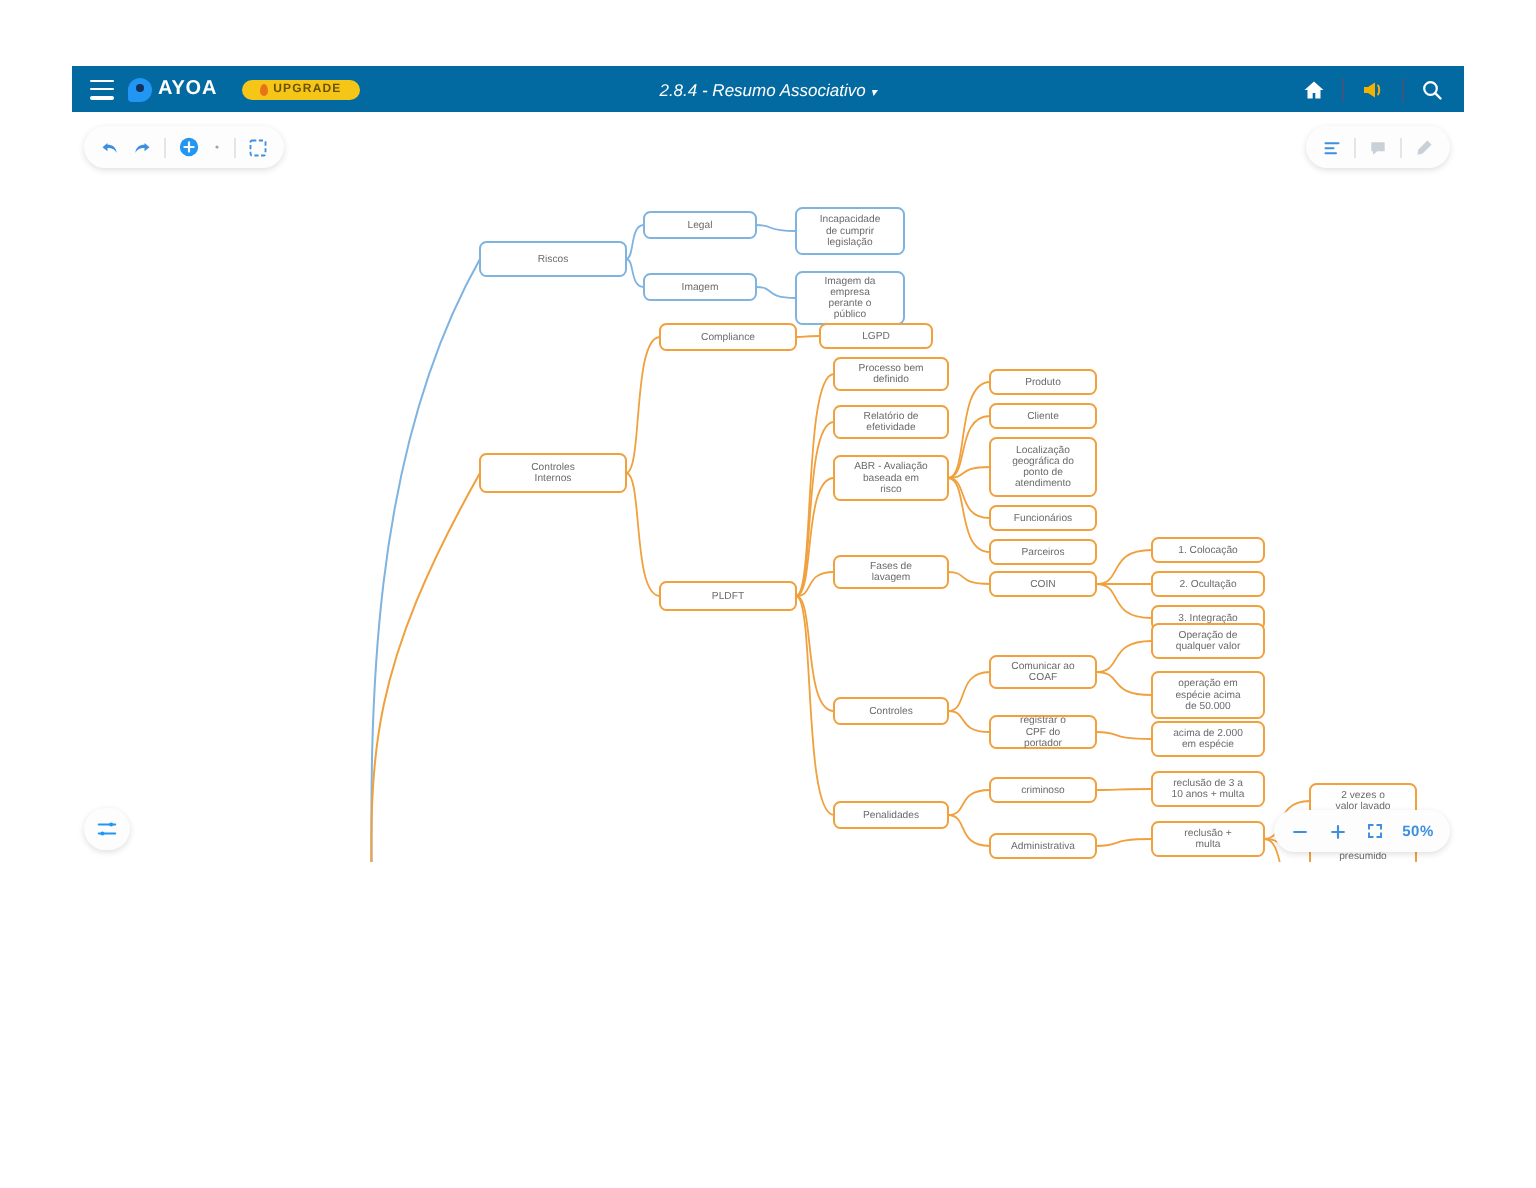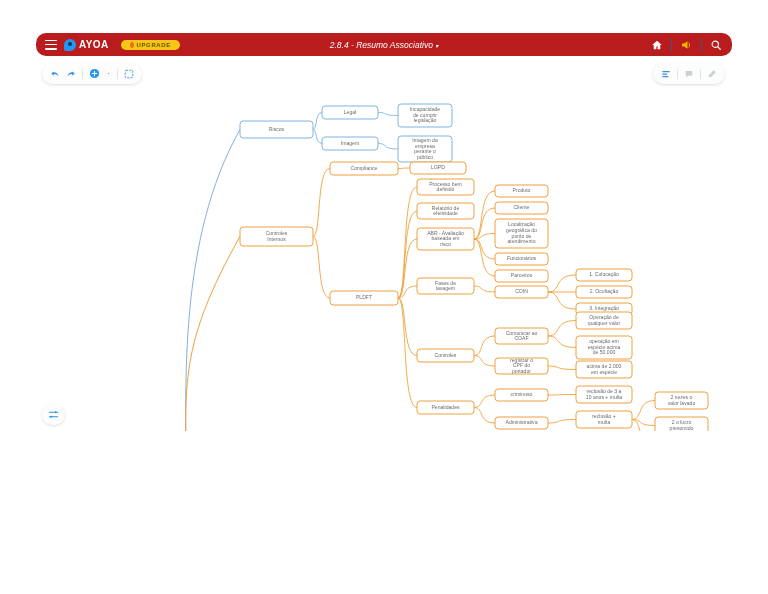--- a/index.html
+++ b/index.html
@@ -1,21 +1,21 @@
 <!DOCTYPE html>
 <html><head>
 <meta charset="utf-8">
 <style>
   html,body{margin:0;padding:0;background:#ffffff;}
   body{width:768px;height:594px;font-family:"Liberation Sans",sans-serif;overflow:hidden;}
 
   #app{position:absolute;left:36px;top:33px;width:696px;height:398px;background:#fff;overflow:hidden;}
 
   
-  .topbar{position:relative;height:23px;background:#b91c1c;display:flex;align-items:center;border-radius:10px;}
+  .topbar{position:relative;height:23px;background:#0369a1;display:flex;align-items:center;}
   .tb-left{display:flex;align-items:center;gap:7px;padding-left:9px;}
   .hamburger{width:12px;height:10px;display:flex;flex-direction:column;justify-content:space-between;cursor:pointer;}
   .hamburger i{display:block;height:1.6px;background:#fff;border-radius:1px;}
   .logo{display:flex;align-items:center;gap:3px;}
   .logo-mark{width:12px;height:12px;border-radius:50% 50% 50% 2px;background:#2196f3;position:relative;}
   .logo-mark:after{content:"";position:absolute;left:3.5px;top:3px;width:4px;height:4px;border-radius:50%;background:#14315c;}
   .logo-text{color:#fff;font-size:10px;font-weight:bold;letter-spacing:.4px;}
   .upgrade{display:flex;align-items:center;gap:3px;background:#f5c518;color:#6b5200;font-size:6px;font-weight:bold;
            letter-spacing:.6px;padding:2px 9px;border-radius:9px;margin-left:5px;cursor:pointer;}
   .upgrade .flame{width:4px;height:6px;background:#e8711a;border-radius:50% 50% 50% 50%/60% 60% 40% 40%;}
@@ -369,20 +369,38 @@
           </svg>
       </span>
       <span class="tp-div"></span>
       <span class="ic">
         <svg width="10" height="10" viewBox="0 0 24 24">
             <path d="M16 3l5 5-11 11-6 1 1-6z" fill="#c9d0d7"></path>
           </svg>
       </span>
     </div>
 
+    <div class="toolpill tp-zoom">
+      <span class="ic">
+        <svg width="10" height="10" viewBox="0 0 24 24">
+            <path d="M5 12h14" stroke="#3d8fe0" stroke-width="2.6" stroke-linecap="round"></path>
+          </svg>
+      </span>
+      <span class="ic">
+        <svg width="10" height="10" viewBox="0 0 24 24">
+            <path d="M12 5v14M5 12h14" stroke="#3d8fe0" stroke-width="2.6" stroke-linecap="round"></path>
+          </svg>
+      </span>
+      <span class="ic">
+        <svg width="9" height="9" viewBox="0 0 24 24" fill="none" stroke="#3d8fe0" stroke-width="2.6" stroke-linecap="round">
+          <path d="M4 9V4h5M20 9V4h-5M4 15v5h5M20 15v5h-5"></path>
+        </svg>
+      </span>
+      <span class="zoomlbl">50%</span>
+    </div>
 
     <div class="toolpill tp-bottomleft">
       <span class="ic">
         <svg width="11" height="11" viewBox="0 0 24 24" stroke="#2196f3" stroke-width="2.2" stroke-linecap="round">
           <path d="M3 7h13M18 7h3M3 17h3M8 17h13"></path>
           <circle cx="16.5" cy="7" r="2.2" fill="#2196f3" stroke="none"></circle>
           <circle cx="7" cy="17" r="2.2" fill="#2196f3" stroke="none"></circle>
         </svg>
       </span>
     </div>

